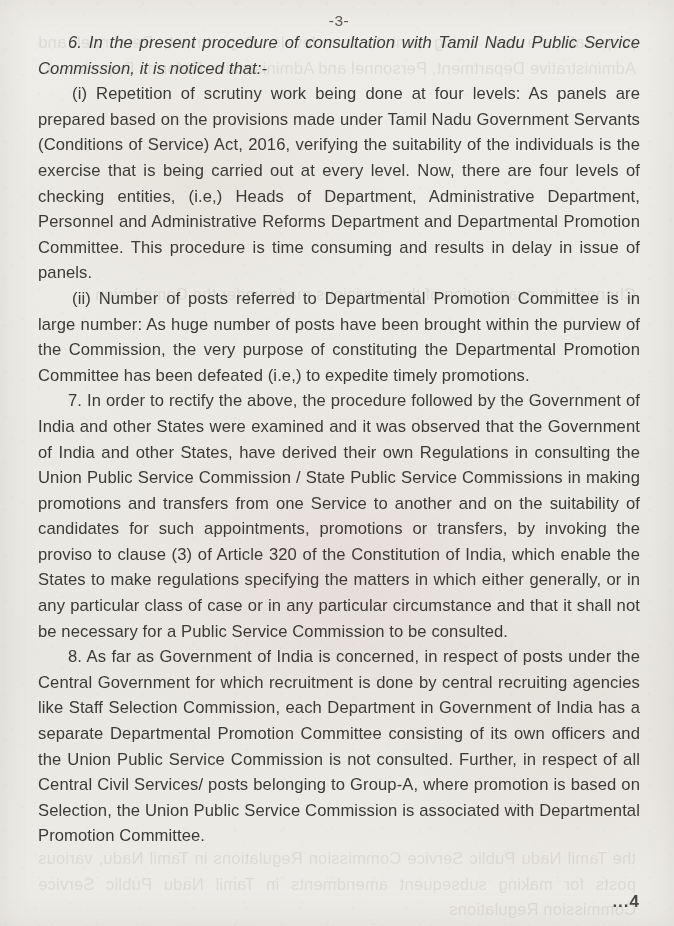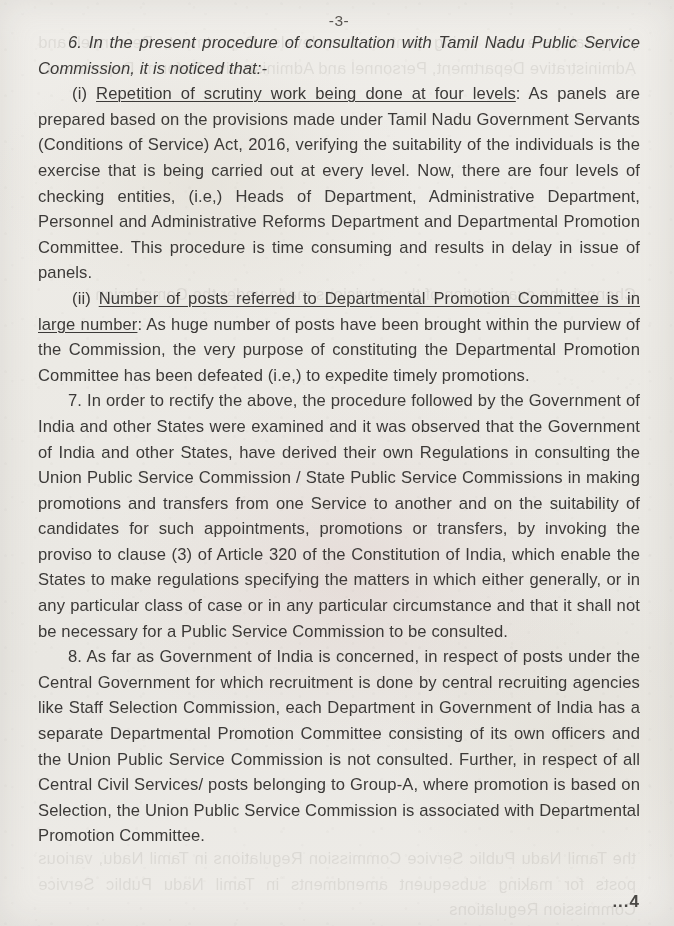--- a/index.html
+++ b/index.html
@@ -92,21 +92,20 @@
     text-justify: inter-word;
     letter-spacing: 0.1px;
   }
 
   p.indent  { text-indent: 30px; }
   p.indent2 { text-indent: 34px; }
   .gap-xl { margin-top: 27px; }
   .gap-p6 { margin-top: 16px; font-style: italic; }
 
   .u {
-    text-decoration: underline;
     text-underline-offset: 2px;
     text-decoration-thickness: 1px;
   }
 
   .footer-note {
     position: absolute;
     right: 34px;
     bottom: 14px;
     font-size: 17px;
     font-weight: bold;

